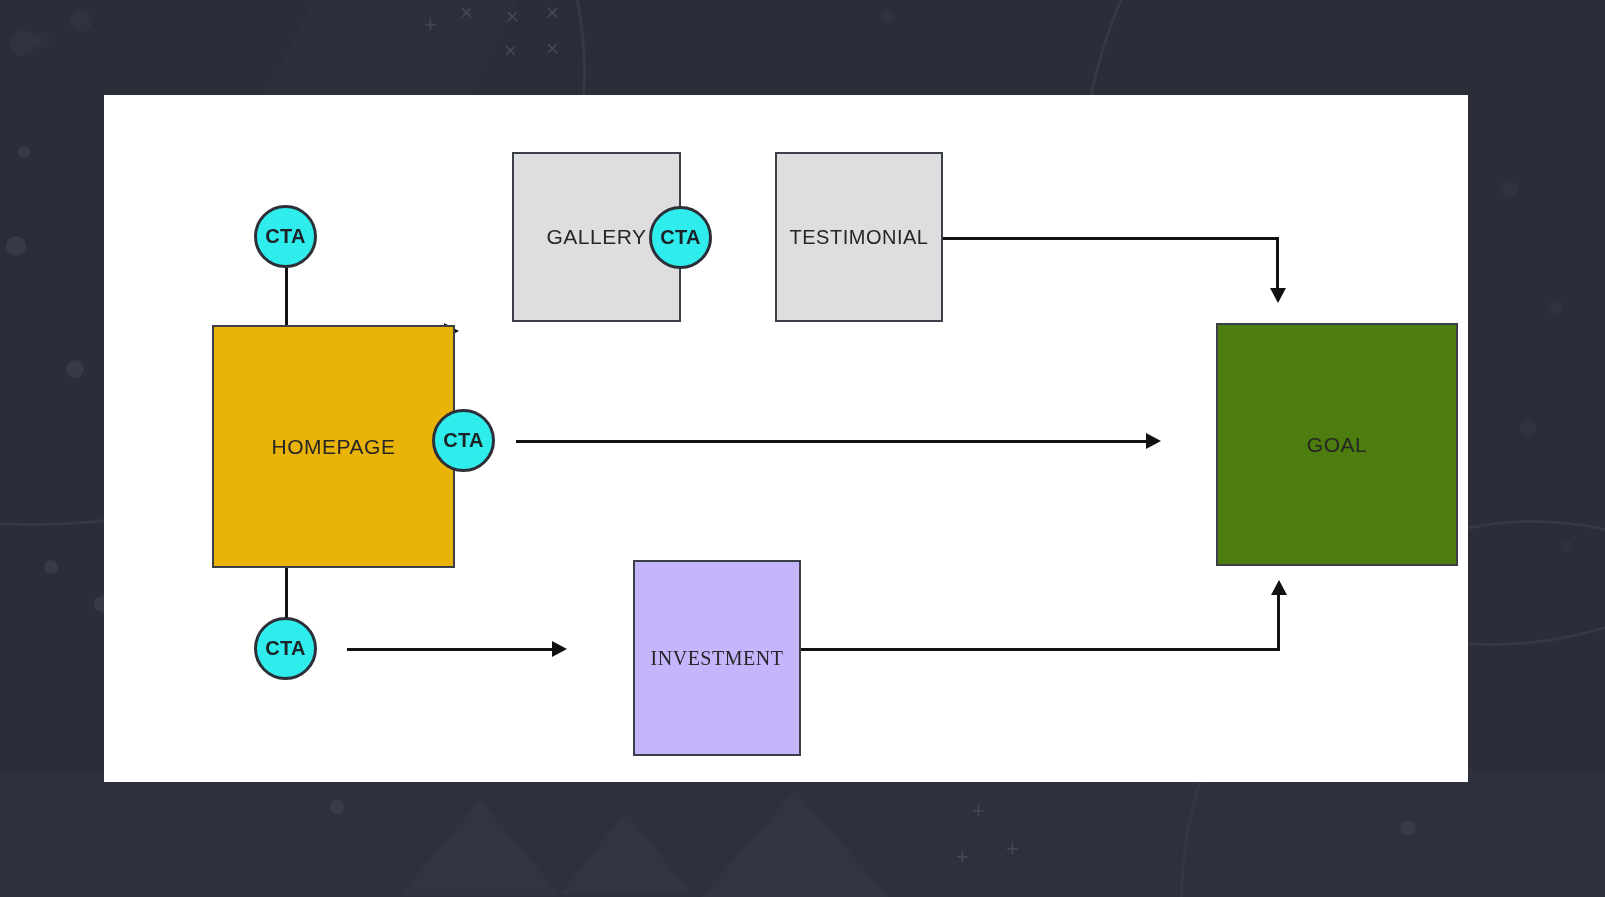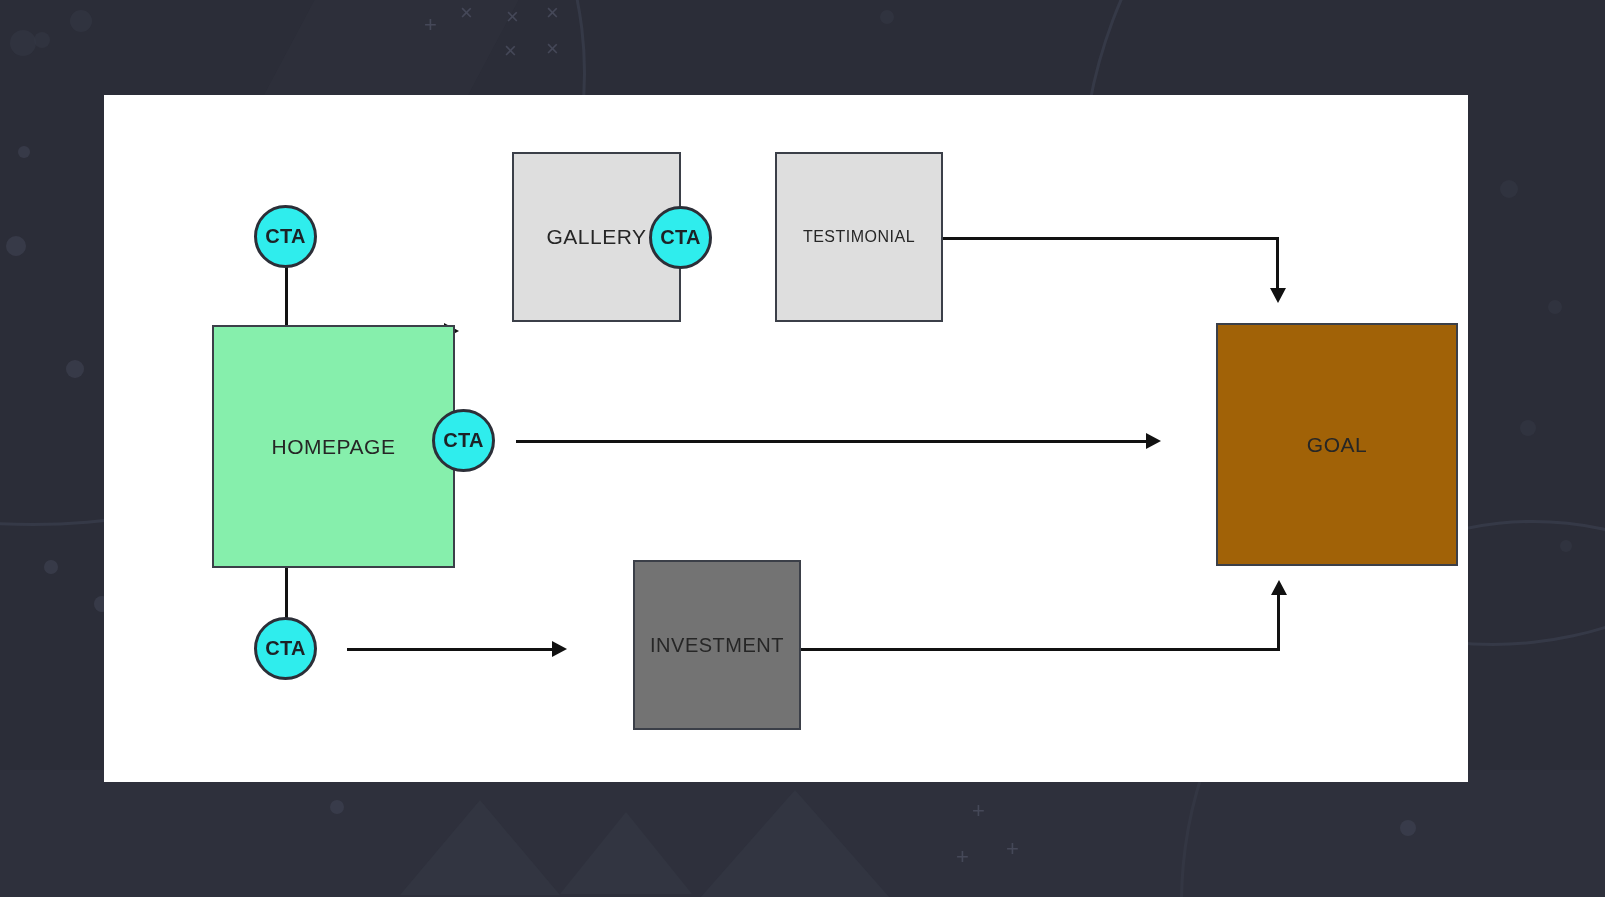--- a/index.html
+++ b/index.html
@@ -216,37 +216,37 @@
 
     <div class="conn conn-v" style="left:181px; top:473px; height:52px;"></div>
 
     <div class="conn conn-h" style="left:243px; top:553px; width:213px;"></div>
     <div class="arrowhead arrow-right" style="left:448px; top:546px;"></div>
 
     <div class="conn conn-h" style="left:681px; top:553px; width:495px;"></div>
     <div class="conn conn-v" style="left:1173px; top:497px; height:59px;"></div>
     <div class="arrowhead arrow-up" style="left:1167px; top:485px;"></div>
 
-    <div class="node" style="left:60px; top:230px; width:243px; height:243px; background:#86efac;">
+    <div class="node" style="left:60px; top:230px; width:243px; height:243px; background:#eab308;">
       <span class="node-label">HOMEPAGE</span>
     </div>
 
     <div class="node" style="left:360px; top:57px; width:169px; height:170px; background:#dedede;">
       <span class="node-label">GALLERY</span>
     </div>
 
     <div class="node" style="left:623px; top:57px; width:168px; height:170px; background:#dedede;">
-      <span class="node-label" style="font-size:16px;">TESTIMONIAL</span>
-    </div>
-
-    <div class="node" style="left:481px; top:465px; width:168px; height:170px; background:#737373;">
+      <span class="node-label" style="font-size:20px;">TESTIMONIAL</span>
+    </div>
+
+    <div class="node" style="left:481px; top:465px; width:168px; height:196px; background:#c4b5fd;font-family:Liberation Serif, serif;">
       <span class="node-label" style="font-size:20px;">INVESTMENT</span>
     </div>
 
-    <div class="node" style="left:1064px; top:228px; width:242px; height:243px; background:#a16207;">
+    <div class="node" style="left:1064px; top:228px; width:242px; height:243px; background:#4d7c0f;">
       <span class="node-label">GOAL</span>
     </div>
 
     <div class="cta" style="left:150px; top:110px; width:63px; height:63px; background:#2feded;">
       <span class="cta-label">CTA</span>
     </div>
 
     <div class="cta" style="left:545px; top:111px; width:63px; height:63px; background:#2feded;">
       <span class="cta-label">CTA</span>
     </div>

